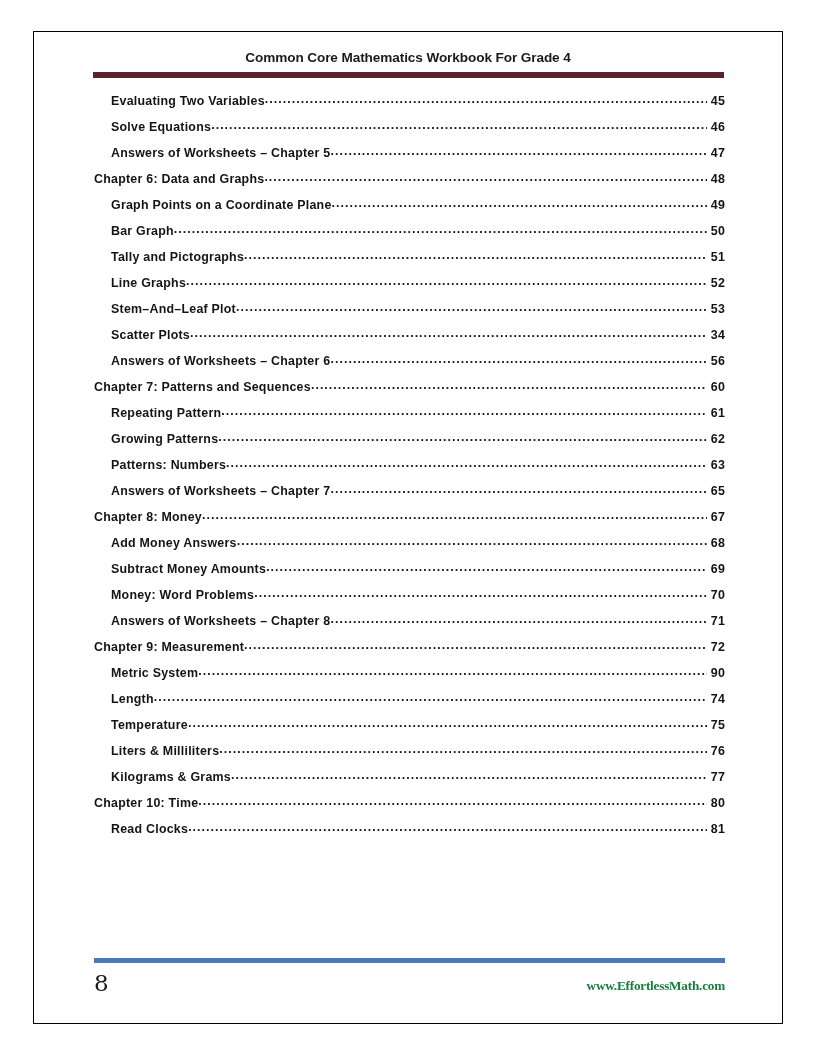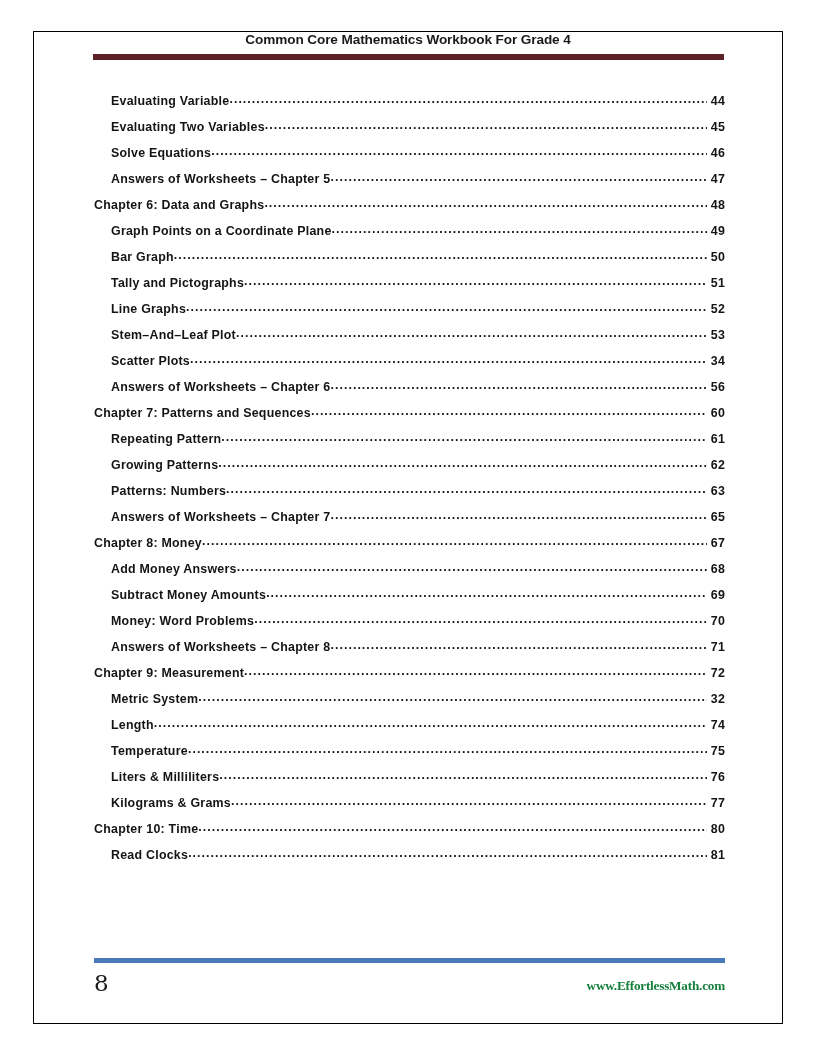--- a/index.html
+++ b/index.html
@@ -32,20 +32,21 @@
     left: 0;
     top: 0;
     width: 100%;
   }
   .header-title {
     text-align: center;
     font-size: 13.6px;
     font-weight: bold;
     color: #1a1a1a;
     letter-spacing: -0.1px;
+    margin-top: 18px;
     font-stretch: condensed;
   }
   .header-rule {
     margin: 7px auto 0 auto;
     width: 631px;
     height: 6px;
     background: #5B2328;
   }
 
   
@@ -142,25 +143,20 @@
 
 <div class="page">
 
   <div class="header">
     <div class="header-title">Common Core Mathematics Workbook For Grade 4</div>
     <div class="header-rule"></div>
   </div>
 
   <div class="toc" id="toc-list">
       <div class="toc-row level-section">
-        <span class="toc-label">Evaluating Variable</span>
-        <span class="toc-leader"></span>
-        <span class="toc-page">44</span>
-      </div>
-      <div class="toc-row level-section">
         <span class="toc-label">Evaluating Two Variables</span>
         <span class="toc-leader"></span>
         <span class="toc-page">45</span>
       </div>
       <div class="toc-row level-section">
         <span class="toc-label">Solve Equations</span>
         <span class="toc-leader"></span>
         <span class="toc-page">46</span>
       </div>
       <div class="toc-row level-section">
@@ -259,21 +255,21 @@
         <span class="toc-page">71</span>
       </div>
       <div class="toc-row level-chapter">
         <span class="toc-label">Chapter 9: Measurement</span>
         <span class="toc-leader"></span>
         <span class="toc-page">72</span>
       </div>
       <div class="toc-row level-section">
         <span class="toc-label">Metric System</span>
         <span class="toc-leader"></span>
-        <span class="toc-page">32</span>
+        <span class="toc-page">90</span>
       </div>
       <div class="toc-row level-section">
         <span class="toc-label">Length</span>
         <span class="toc-leader"></span>
         <span class="toc-page">74</span>
       </div>
       <div class="toc-row level-section">
         <span class="toc-label">Temperature</span>
         <span class="toc-leader"></span>
         <span class="toc-page">75</span>

